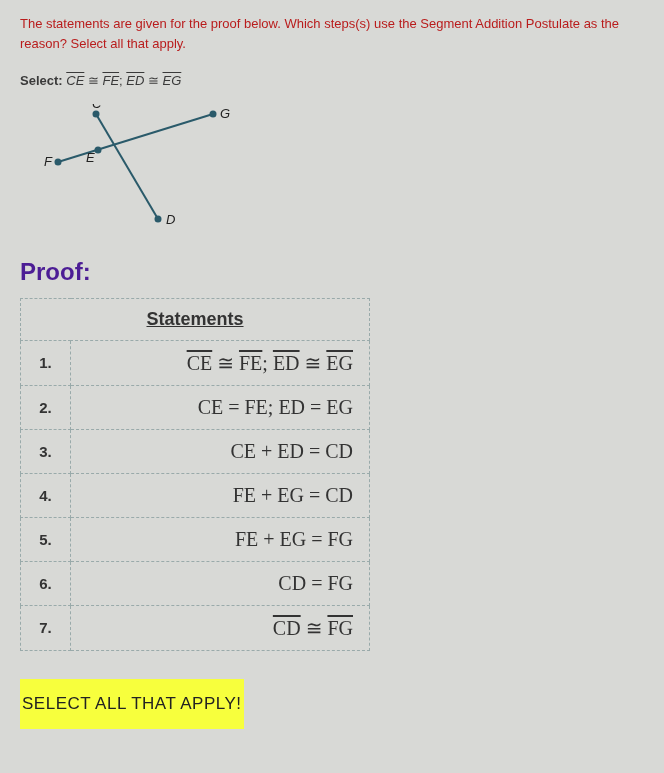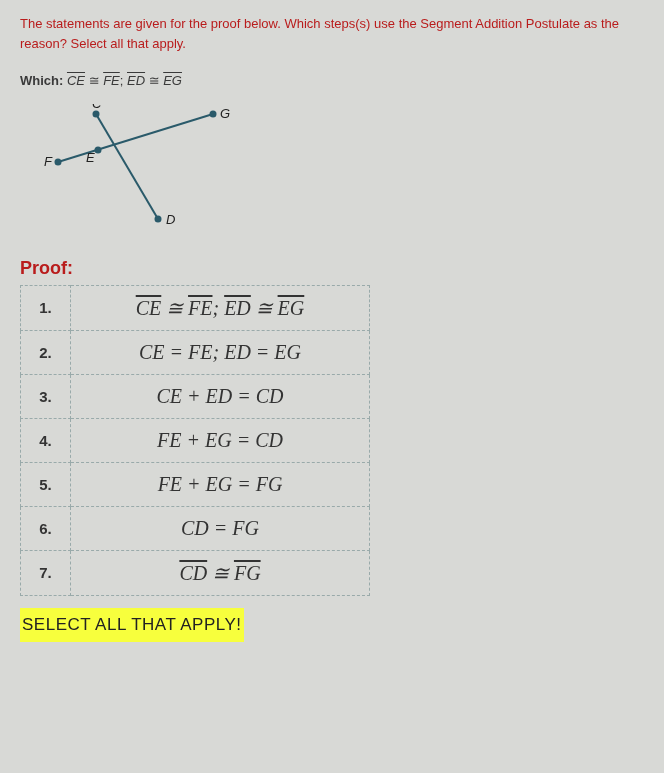--- a/index.html
+++ b/index.html
@@ -28,37 +28,36 @@
     }
     .overline {
       text-decoration: overline;
       font-style: italic;
     }
     .diagram {
       margin: 8px 0 20px 18px;
     }
     .proof-label {
       font-weight: bold;
-      color: #b91c1c;
-      font-size: 18px;
+      color: #4c1d95;
+      font-size: 24px;
       margin-top: 10px;
-      margin-bottom: 6px;
+      margin-bottom: 12px;
     }
     table.proof {
       border-collapse: collapse;
       width: 350px;
     }
     table.proof th, table.proof td {
       border: 1px dashed #9aa;
       padding: 10px 16px;
       font-size: 20px;
       color: #333;
       font-family: 'Times New Roman', serif;
-      font-style: italic;
-      text-align: center;
+      text-align: right;
     }
     table.proof th {
       font-style: normal;
       font-family: Arial, sans-serif;
       text-decoration: underline;
       font-weight: bold;
       font-size: 18px;
       text-align: center;
     }
     table.proof td.num {
@@ -66,39 +65,39 @@
       font-style: normal;
       font-weight: bold;
       font-size: 15px;
       text-align: center;
       width: 50px;
     }
     .ov {
       text-decoration: overline;
     }
     .select-all {
-      margin-top: 12px;
+      margin-top: 28px;
       display: inline-block;
       background: #f7ff3d;
       font-size: 17px;
       letter-spacing: 0.5px;
       color: #222;
-      padding: 7px 2px;
+      padding: 15px 2px;
     }
   </style>
 </head>
 <body>
 
 
 
 <div class="question">The statements are given for the proof below. Which steps(s) use the Segment Addition Postulate as the reason? Select all that apply.</div>
 
 <div class="given-prove">
   <div>
-    <span class="label">Which:</span>
+    <span class="label">Select:</span>
     <span><span class="overline">CE</span> ≅ <span class="overline">FE</span>; <span class="overline">ED</span> ≅ <span class="overline">EG</span></span>
   </div>
 </div>
 
 <div class="diagram">
   <svg width="200" height="130" viewBox="0 0 200 130">
     <line x1="58" y1="10" x2="120" y2="115" stroke="#2a5a6a" stroke-width="2"></line>
     <line x1="20" y1="58" x2="175" y2="10" stroke="#2a5a6a" stroke-width="2"></line>
     <circle cx="58" cy="10" r="3.5" fill="#2a5a6a"></circle>
     <circle cx="120" cy="115" r="3.5" fill="#2a5a6a"></circle>
@@ -110,20 +109,23 @@
     <text x="6" y="62" font-size="13" font-style="italic" fill="#222">F</text>
     <text x="48" y="58" font-size="13" font-style="italic" fill="#222">E</text>
     <text x="128" y="120" font-size="13" font-style="italic" fill="#222">D</text>
   </svg>
 </div>
 
 <div class="proof-label">Proof:</div>
 
 <table class="proof">
   <tbody>
+      <tr>
+    <th colspan="2">Statements</th>
+  </tr>
   <tr>
     <td class="num">1.</td>
     <td><span class="ov">CE</span> ≅ <span class="ov">FE</span>; <span class="ov">ED</span> ≅ <span class="ov">EG</span></td>
   </tr>
   <tr>
     <td class="num">2.</td>
     <td>CE = FE; ED = EG</td>
   </tr>
   <tr>
     <td class="num">3.</td>

